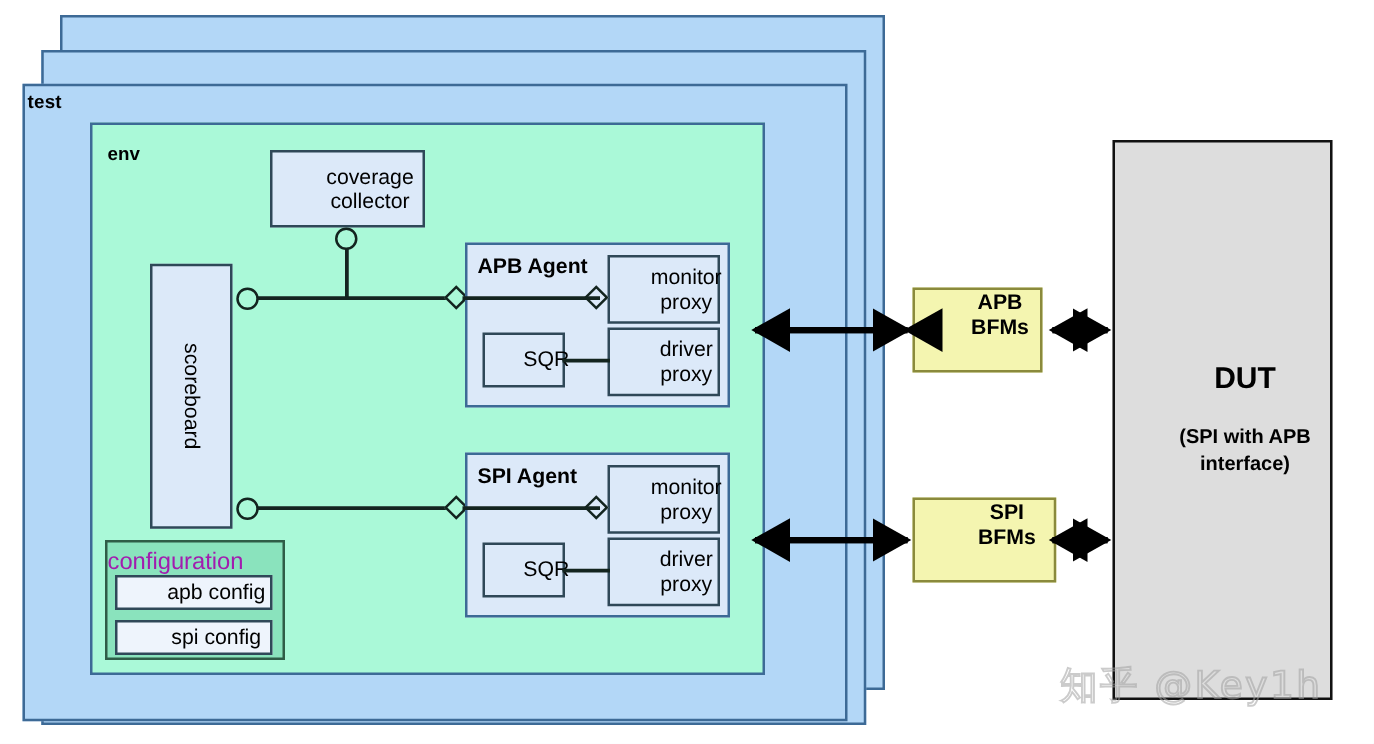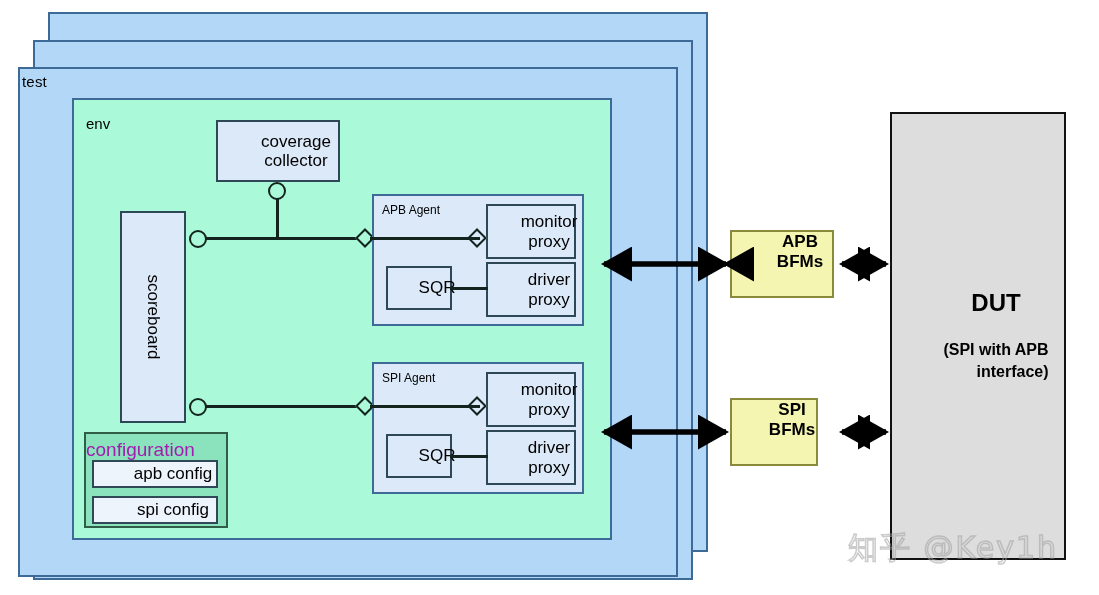--- a/index.html
+++ b/index.html
@@ -22,33 +22,33 @@
     box-sizing: border-box;
     padding-left: 36px;
   }
   
   .test-layer {
     background: #b3d7f7;
     border: 2px solid #3d6a96;
   }
   .test-label {
     position: absolute;
-    font-weight: normal;
+    font-weight: bold;
     font-size: 15px;
     color: #000;
     letter-spacing: 0.2px;
   }
   
   .env-box {
     background: #aaf9d8;
     border: 2px solid #3d6a96;
   }
   .env-label {
     position: absolute;
-    font-weight: normal;
+    font-weight: bold;
     font-size: 15px;
     color: #000;
   }
   
   .comp {
     background: #dce9f9;
     border: 2px solid #2f4858;
     display: flex;
     align-items: center;
     justify-content: center;
@@ -57,22 +57,22 @@
     color: #000;
     line-height: 1.12;
   }
   
   .agent-box {
     background: #dce9f9;
     border: 2px solid #3d6a96;
   }
   .agent-title {
     position: absolute;
-    font-weight: normal;
-    font-size: 12px;
+    font-weight: bold;
+    font-size: 17px;
     color: #000;
   }
   
   .scoreboard {
     background: #dce9f9;
     border: 2px solid #2f4858;
   }
   .scoreboard .vtext {
     position: absolute;
     left: 50%;
@@ -119,21 +119,21 @@
     line-height: 1.18;
   }
   
   .dut-box {
     background: #dddddd;
     border: 2px solid #111111;
     display: flex;
     flex-direction: column;
     align-items: center;
     justify-content: center;
-    text-align: right;
+    text-align: center;
     color: #000;
   }
   .dut-title {
     font-weight: bold;
     font-size: 24px;
     margin-bottom: 22px;
   }
   .dut-sub {
     font-weight: bold;
     font-size: 16px;
@@ -281,21 +281,21 @@
     </div>
   </div>
   <div class="hline" style="left:450px; top:455px; width:38px;"></div>
 
   <div class="box bfm-box" style="left:730px; top:230px; width:104px; height:68px;">
     <div>
       <span>APB</span><br>
       <span>BFMs</span>
     </div>
   </div>
-  <div class="box bfm-box" style="left:730px; top:398px; width:88px; height:68px;">
+  <div class="box bfm-box" style="left:730px; top:398px; width:115px; height:68px;">
     <div>
       <span>SPI</span><br>
       <span>BFMs</span>
     </div>
   </div>
 
   <div class="box dut-box" style="left:890px; top:112px; width:176px; height:448px;">
     <div class="dut-title">DUT</div>
     <div class="dut-sub">
       <span>(SPI with APB</span><br>

